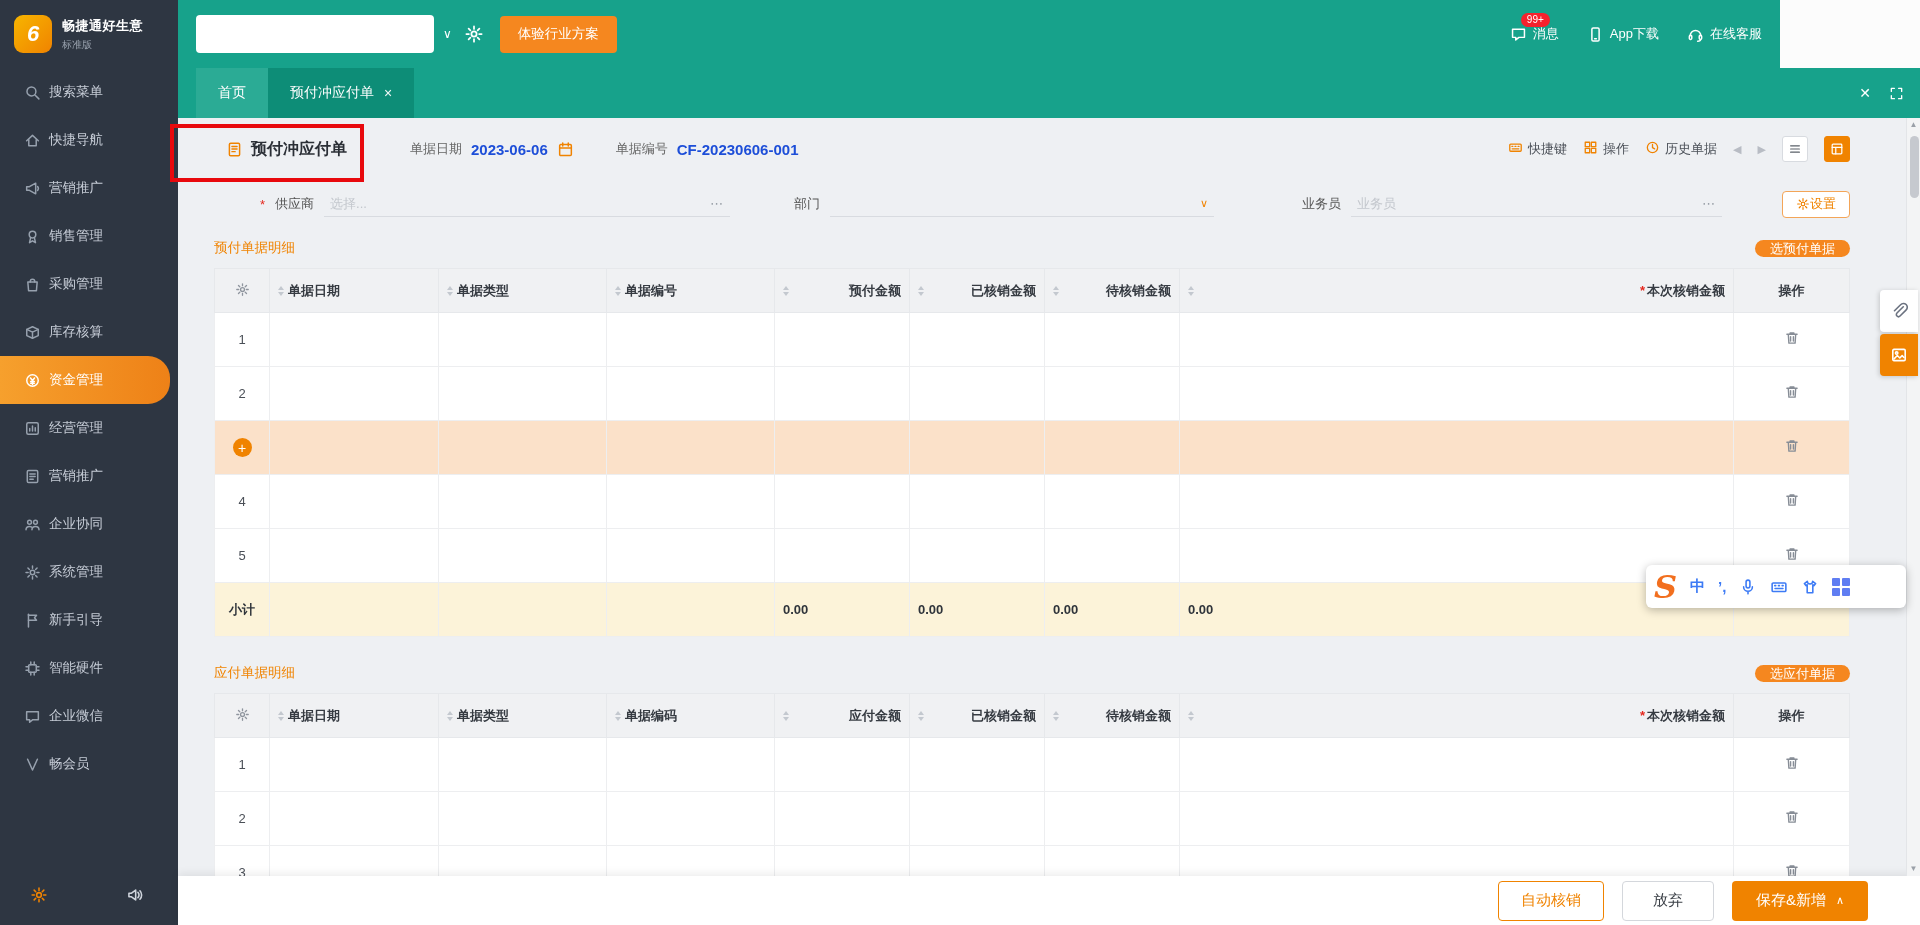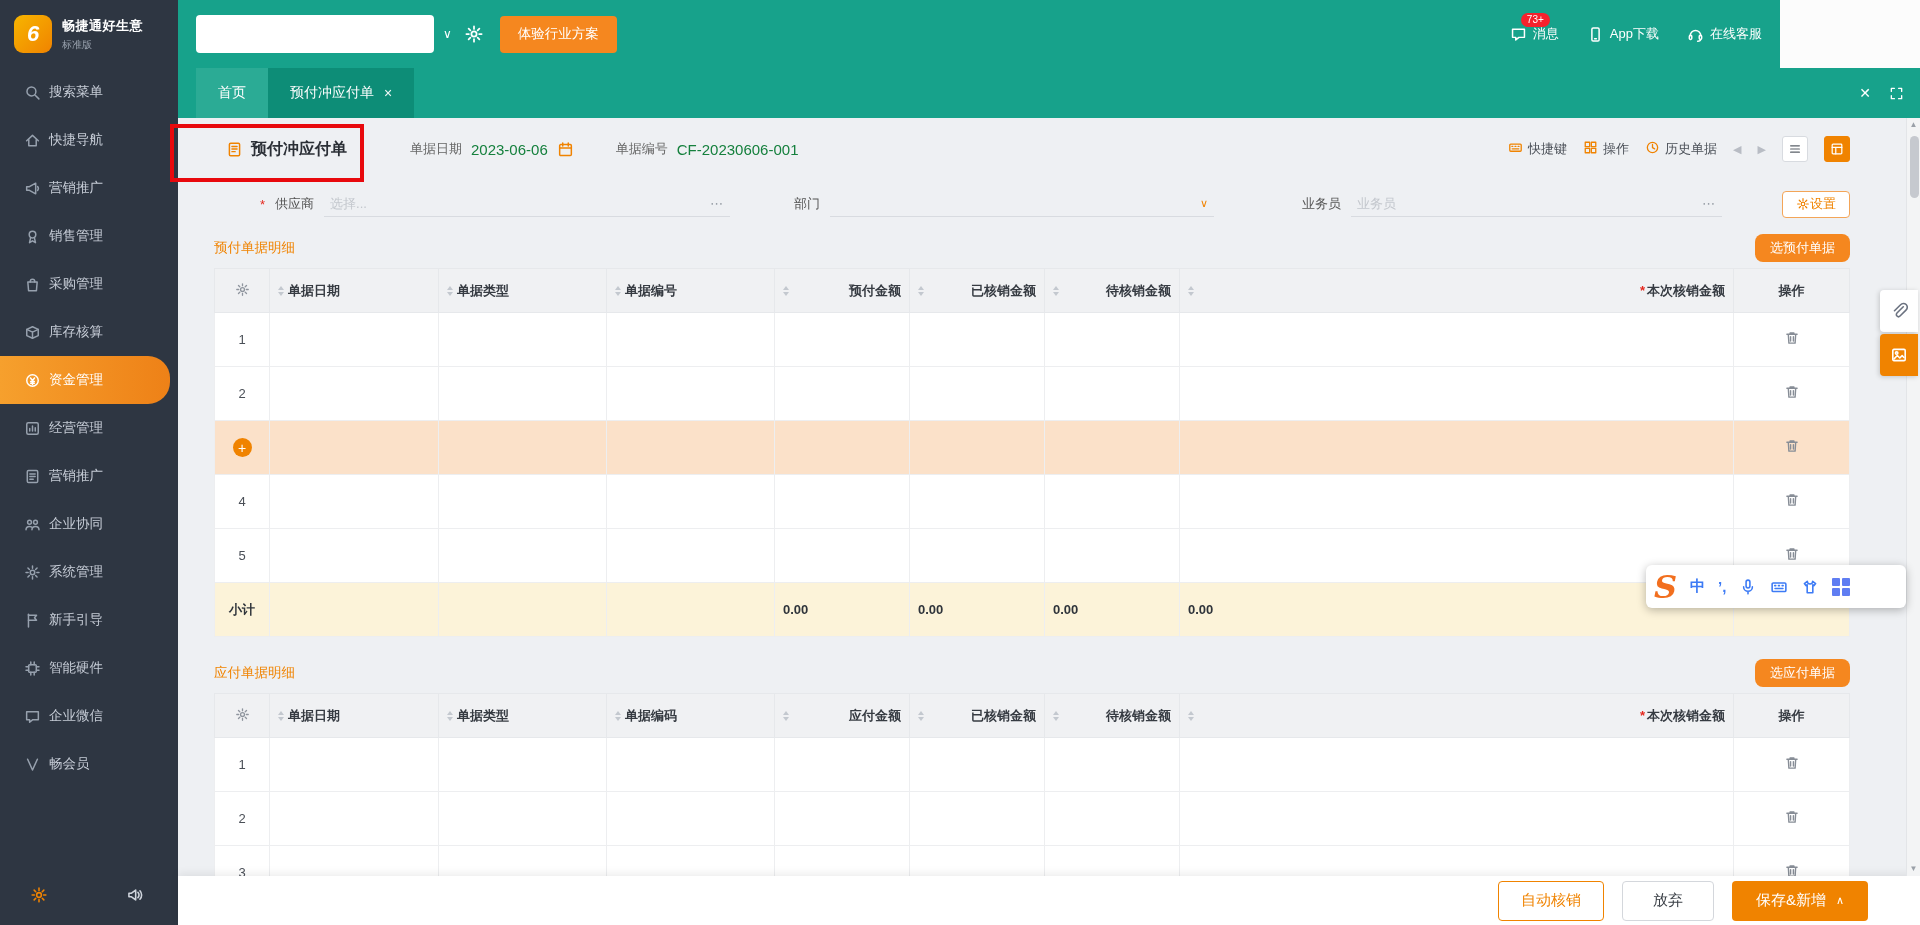--- a/index.html
+++ b/index.html
@@ -43,21 +43,21 @@
 .tab-close{margin-left:10px;font-size:14px;opacity:.95}
 .tabbar-right{margin-left:auto;display:flex;align-items:center;gap:18px;padding-right:16px;color:#fff}
 .tbr-close{font-size:14px;cursor:pointer}
 .tbr-expand{width:15px;height:15px;color:#fff;cursor:pointer}
 
 .content{height:758px;background:#eef0f3;padding:0 70px 0 36px;overflow:hidden;position:relative}
 .doc-row{height:62px;display:flex;align-items:center}
 .doc-title{display:flex;align-items:center;gap:8px;font-size:16px;font-weight:bold;color:#2b2f36;width:196px;padding-left:12px}
 .dt-icon{width:17px;height:17px;color:#f08300}
 .doc-field{display:flex;align-items:center;gap:9px;margin-right:42px;font-size:13px;color:#666}
-.doc-field .val{font-size:15px;font-weight:normal;color:#15803d}
+.doc-field .val{font-size:15px;font-weight:bold;color:#1d4ed8}
 .cal-icon{width:17px;height:17px;color:#f08300}
 .doc-tools{margin-left:auto;display:flex;align-items:center;gap:16px;color:#4a4f57;font-size:13px}
 .tool-item{display:flex;gap:5px;cursor:pointer}
 .tool-icon{width:15px;height:15px;color:#f08300}
 .nav-arrow{color:#b8bcc4;font-size:11px;cursor:pointer}
 .view-toggle{width:26px;height:26px;border:1px solid #d8dbe0;background:#fff;border-radius:3px;display:flex;align-items:center;justify-content:center;color:#5a6068;cursor:pointer}
 .view-toggle.active{background:#f08300;border-color:#f08300;color:#fff}
 .vt-ic{width:14px;height:14px}
 
 .form-row{height:48px;display:flex;align-items:center}
@@ -70,21 +70,21 @@
 .uline input{flex:1;border:none;outline:none;background:transparent;font-size:13px;color:#333;min-width:0}
 .uline input::placeholder{color:#c3c7cd}
 .dots{color:#9aa0a8;letter-spacing:1px;cursor:pointer}
 .dd-chev{color:#f08300;font-size:11px;cursor:pointer}
 .settings-btn{margin-left:auto;height:27px;padding:0 13px;border:1px solid #f3a558;color:#f08300;background:#fff;border-radius:4px;display:flex;align-items:center;font-size:13px;cursor:pointer}
 .sg{width:14px;height:14px;color:#f08300}
 
 .section-head{height:40px;display:flex;align-items:center}
 .section-head.second{margin-top:16px}
 .section-title{color:#f08300;font-size:13.5px;font-weight:normal}
-.select-btn{margin-left:auto;height:28px;padding:0 15px;background:#f5871f;color:#fff;border:none;border-radius:8px;font-size:13px;cursor:pointer}
+.select-btn{margin-left:auto;height:17px;padding:0 15px;background:#f5871f;color:#fff;border:none;border-radius:14px;font-size:13px;cursor:pointer}
 table.grid{width:100%;border-collapse:collapse;table-layout:fixed;background:#fff;font-size:13px}
 .grid th{height:44px;background:#f0f1f3;border:1px solid #e6e8eb;font-weight:bold;color:#363b42;padding:0 8px;text-align:center}
 .grid td{height:54px;border:1px solid #edeef0;background:#fff;padding:0 8px}
 .hdr-gear{width:15px;height:15px;color:#8f959e}
 .th-flex{display:flex;align-items:center;gap:4px}
 .th-left{justify-content:flex-start}
 .th-right{justify-content:space-between}
 .th-lab{display:flex;align-items:center;gap:2px}
 .sort{display:inline-flex;flex-direction:column;gap:2px}
 .sort i{display:block;width:0;height:0;border-left:3.5px solid transparent;border-right:3.5px solid transparent}
@@ -293,21 +293,21 @@
       <span class="chev">∨</span>
       <span class="topbar-gear" data-icon="system">
           <svg viewBox="0 0 16 16" fill="none" stroke="currentColor" stroke-width="1.4" stroke-linecap="round" stroke-linejoin="round">
             <circle cx="8" cy="8" r="2.1"></circle>
             <path d="M8 1.9v2M8 12.1v2M1.9 8h2M12.1 8h2M3.7 3.7l1.4 1.4M10.9 10.9l1.4 1.4M12.3 3.7l-1.4 1.4M5.1 10.9l-1.4 1.4"></path>
           </svg>
         </span>
       <button class="trial-btn">体验行业方案</button>
       <div class="topbar-right">
         <div class="tb-item">
-          <span class="badge">73+</span>
+          <span class="badge">99+</span>
           <span class="tb-icon" data-icon="chat">
               <svg viewBox="0 0 16 16" fill="none" stroke="currentColor" stroke-width="1.4" stroke-linecap="round" stroke-linejoin="round">
                 <path d="M2.4 3.1h11.2v7.6H8.4l-3 2.4v-2.4H2.4z"></path>
               </svg>
             </span>
           <span>消息</span>
         </div>
         <div class="tb-item">
           <span class="tb-icon" data-icon="phone">
               <svg viewBox="0 0 16 16" fill="none" stroke="currentColor" stroke-width="1.4" stroke-linecap="round" stroke-linejoin="round">

